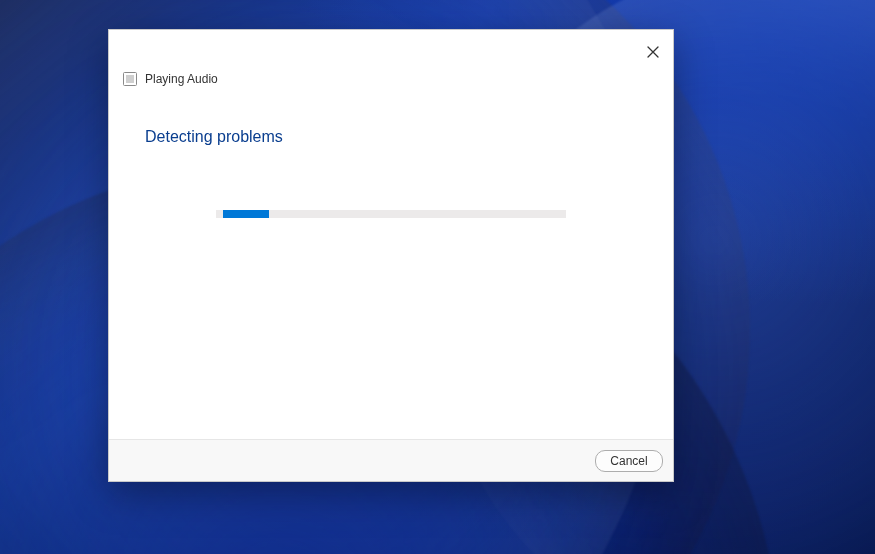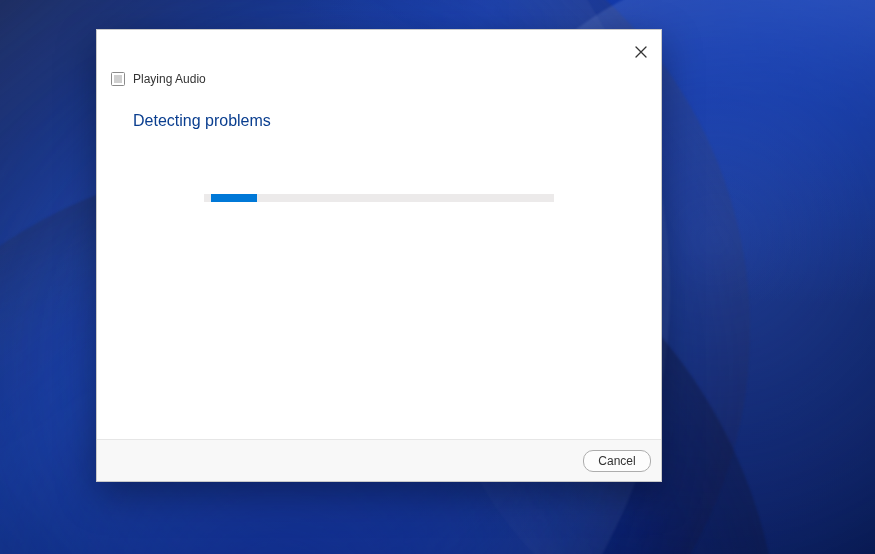--- a/index.html
+++ b/index.html
@@ -44,21 +44,21 @@
          box-shadow: inset -30px 40px 120px rgba(255,255,255,0.12);
     }
     .s4 { width: 1000px; height: 1000px; left: -220px; top: 160px;
          background: radial-gradient(circle at 50% 45%, rgba(10,30,120,0.55) 0%, rgba(5,15,60,0.0) 55%);
          box-shadow: inset 40px -20px 140px rgba(180,210,255,0.10), inset -30px 30px 140px rgba(0,0,30,0.4);
     }
 
     
     .dialog {
       position: absolute;
-      left: 96px;
+      left: 108px;
       top: 29px;
       width: 566px;
       height: 453px;
       background: #ffffff;
       border: 1px solid #c9c9c9;
       box-shadow: 0 12px 36px rgba(0,0,0,0.35);
       display: flex;
       flex-direction: column;
     }
 
@@ -99,21 +99,21 @@
       font-size: 12px;
       color: #333;
     }
 
     .body-area {
       flex: 1;
       padding: 0 36px;
     }
 
     .status-heading {
-      margin-top: 24px;
+      margin-top: 40px;
       font-size: 16px;
       font-weight: 400;
       color: #0a3e8f;
     }
 
     .progress-wrap {
       margin-top: 64px;
       display: flex;
       justify-content: center;
     }

